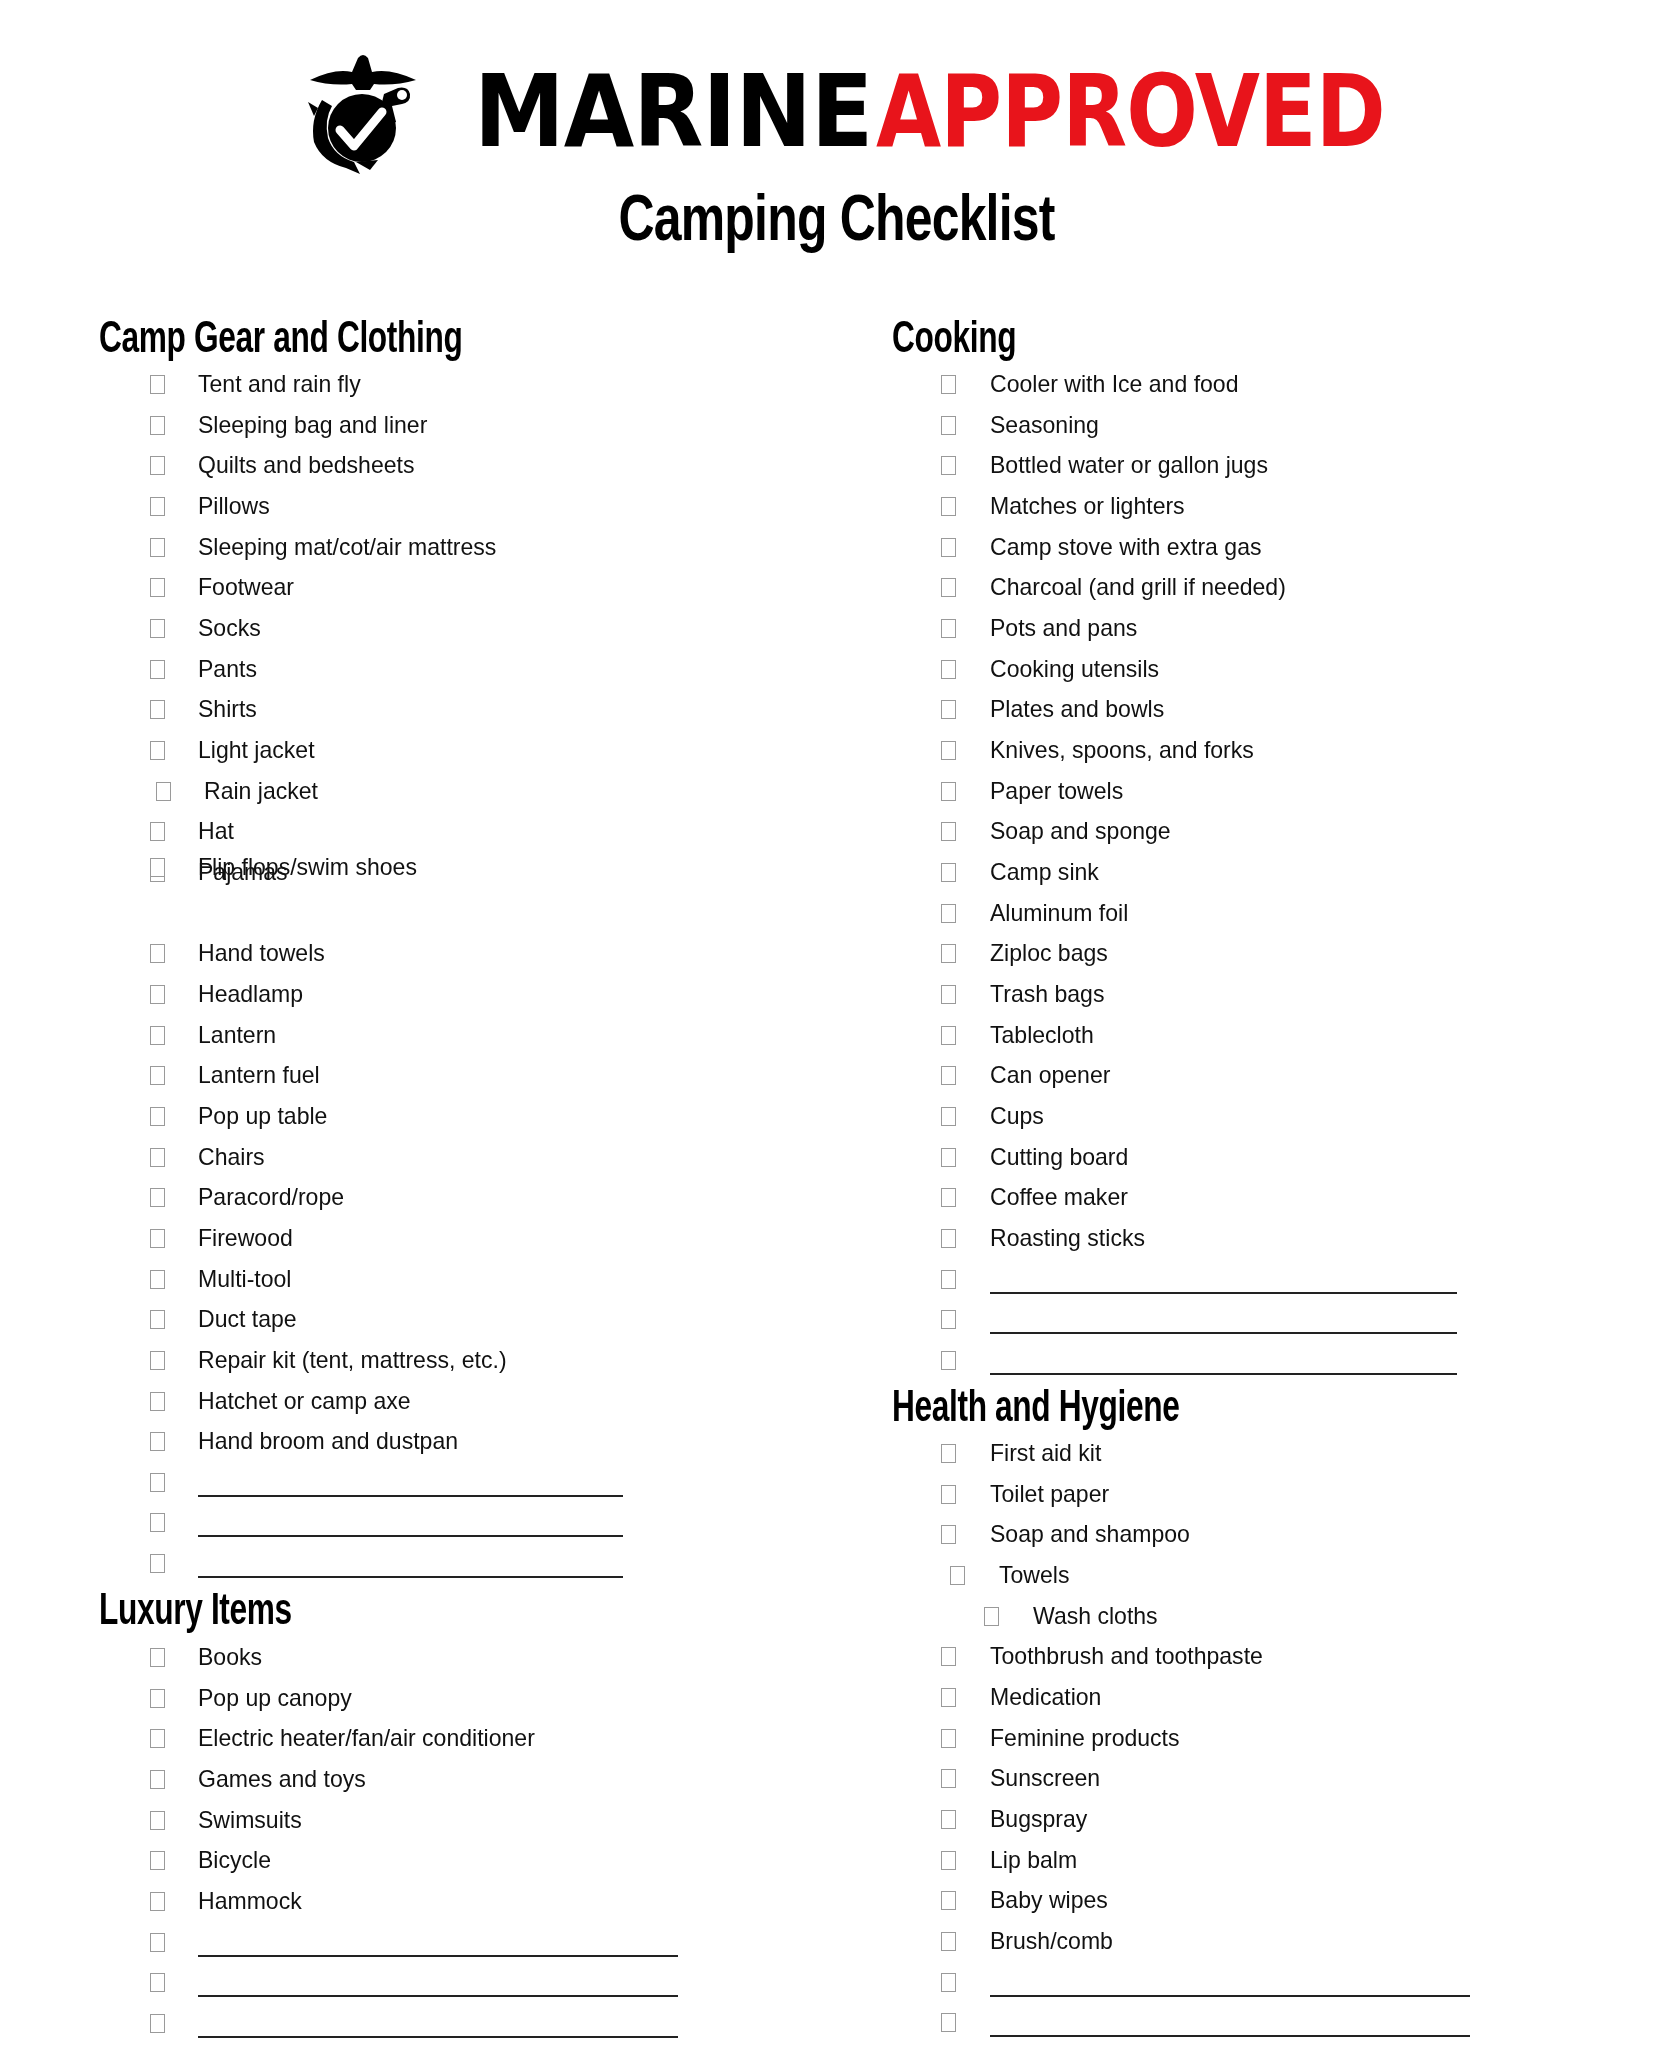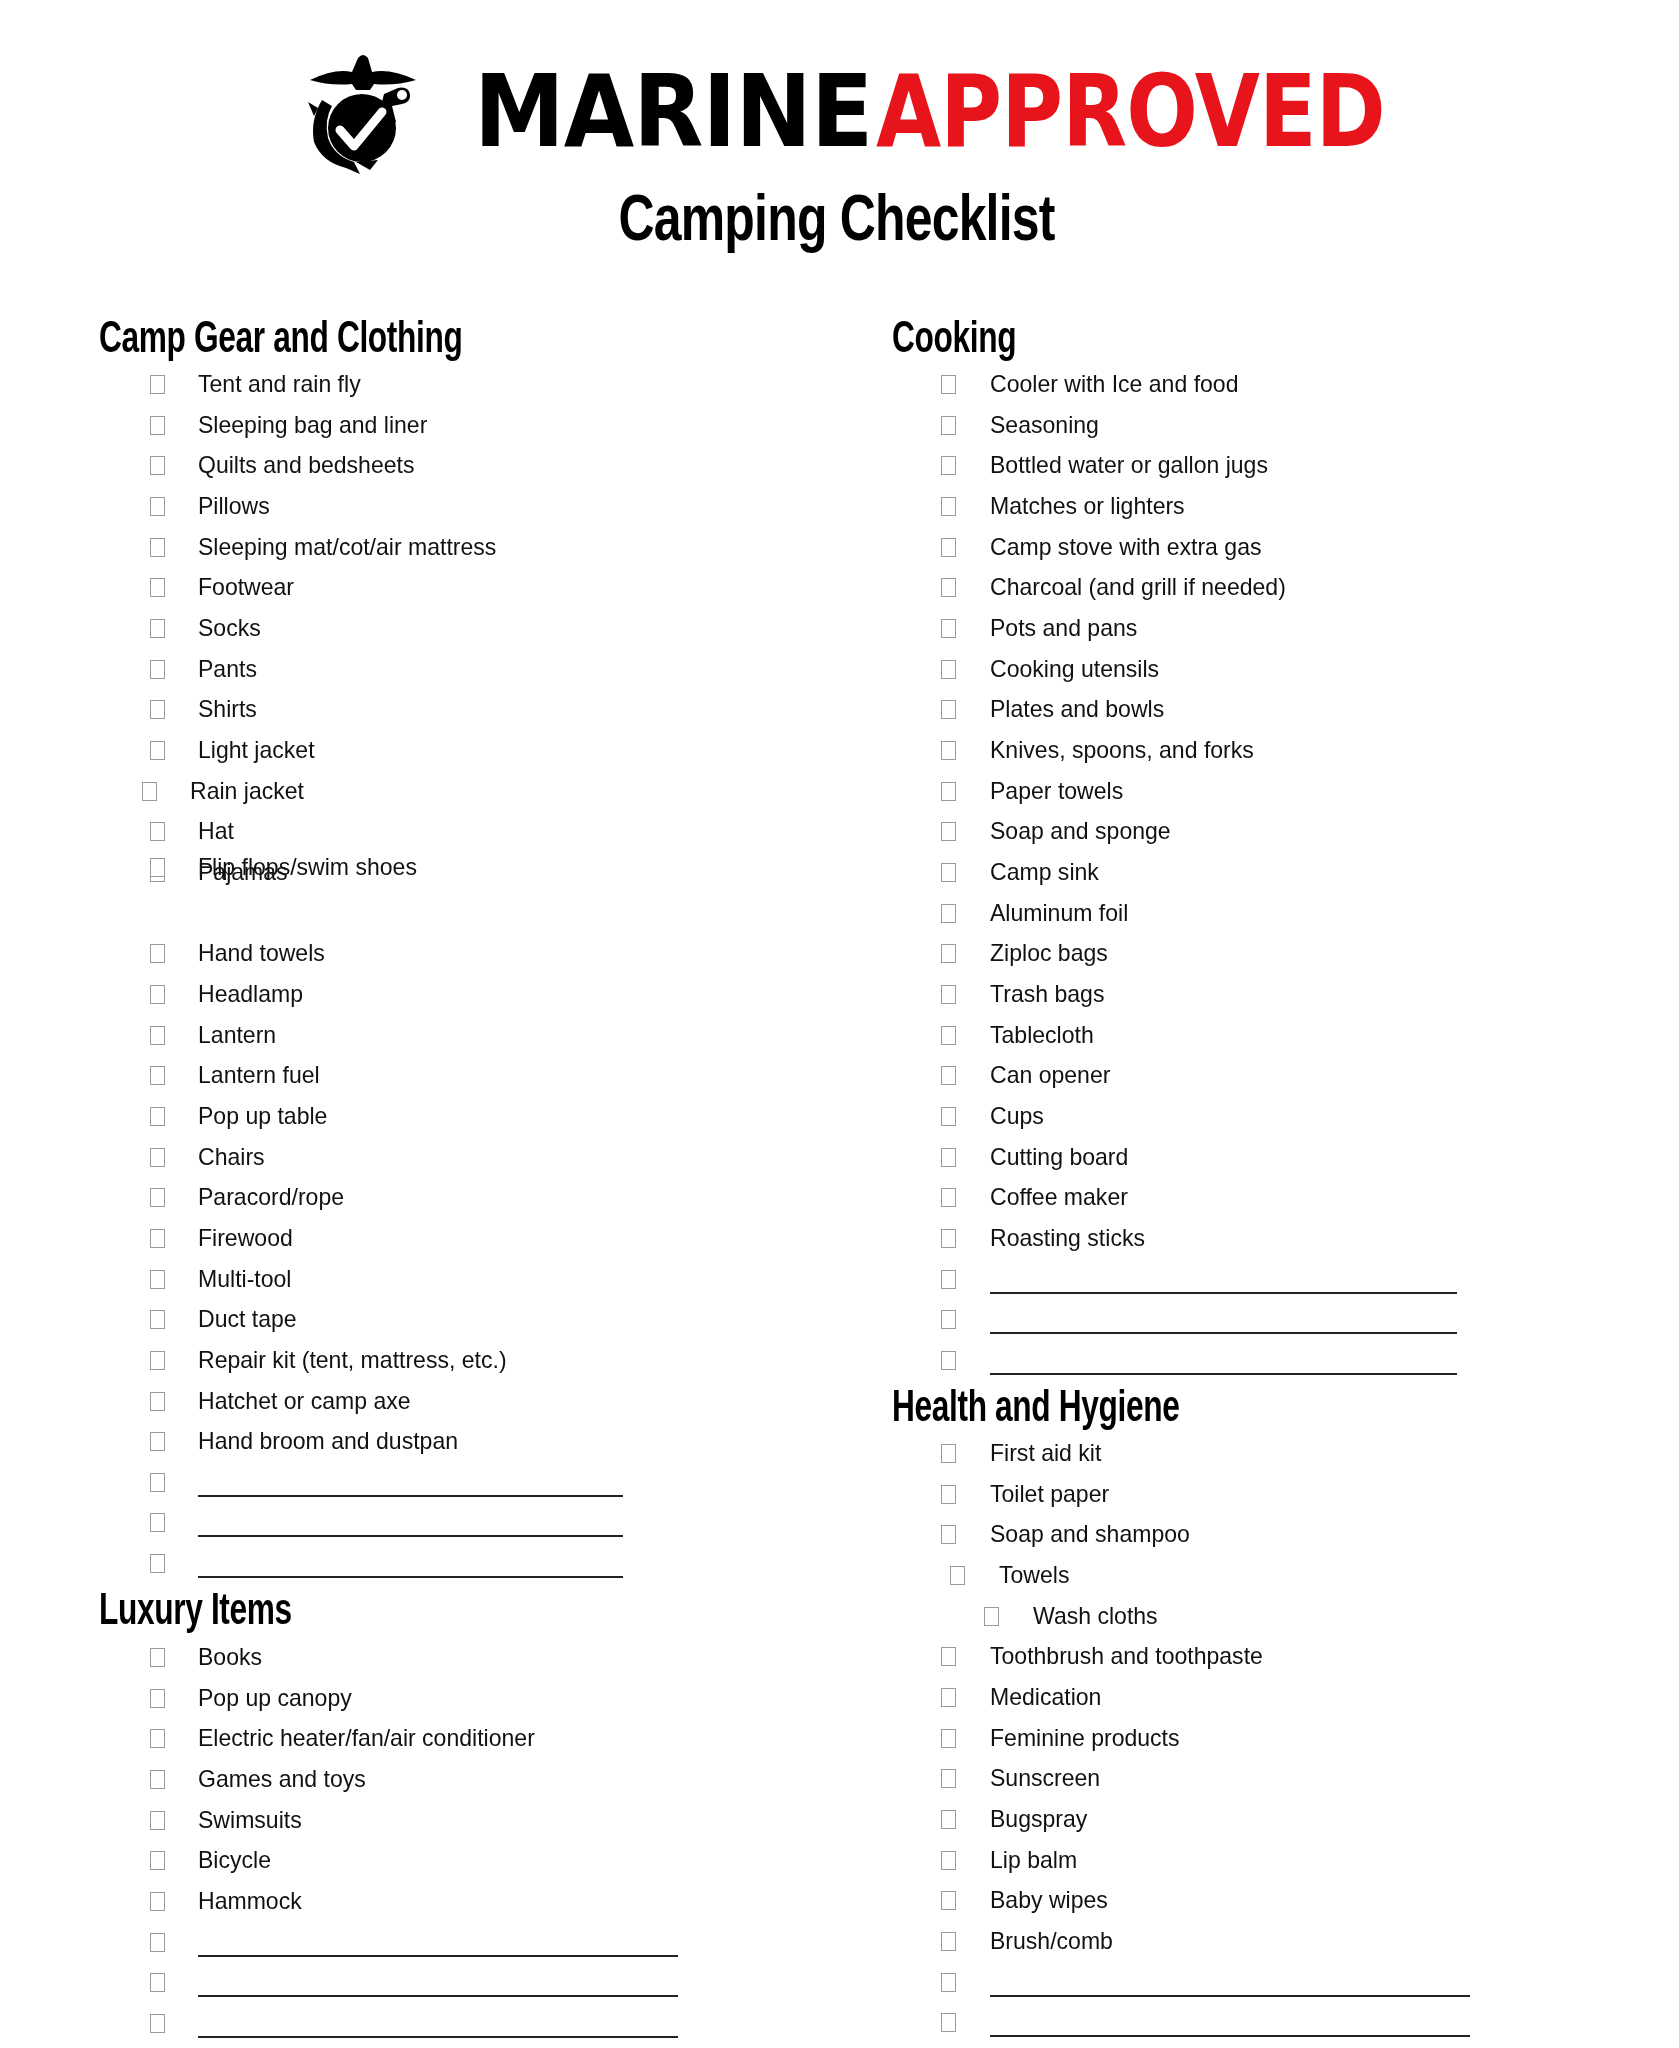--- a/index.html
+++ b/index.html
@@ -87,21 +87,21 @@
       <span class="label" style="left: 48px;">Pants</span>
     </div>
     <div class="row" style="left: 150px; top: 689.28px; width: 473px; text-align: center;">
       <span class="cb" style="left: 0px;"></span>
       <span class="label" style="left: 48px;">Shirts</span>
     </div>
     <div class="row" style="left: 150px; top: 729.94px; width: 473px;">
       <span class="cb" style="left: 0px;"></span>
       <span class="label" style="left: 48px;">Light jacket</span>
     </div>
-    <div class="row" style="left: 142px; top: 770.6px; width: 473px;">
+    <div class="row" style="left: 156px; top: 770.6px; width: 473px;">
       <span class="cb" style="left: 0px;"></span>
       <span class="label" style="left: 48px;">Rain jacket</span>
     </div>
     <div class="row" style="left: 150px; top: 811.26px; width: 473px;">
       <span class="cb" style="left: 0px;"></span>
       <span class="label" style="left: 48px;">Hat</span>
     </div>
     <div class="row" style="left: 150px; top: 851.92px; width: 473px;">
       <span class="cb" style="left: 0px;"></span>
       <span class="label" style="left: 48px;">Pajamas</span>

